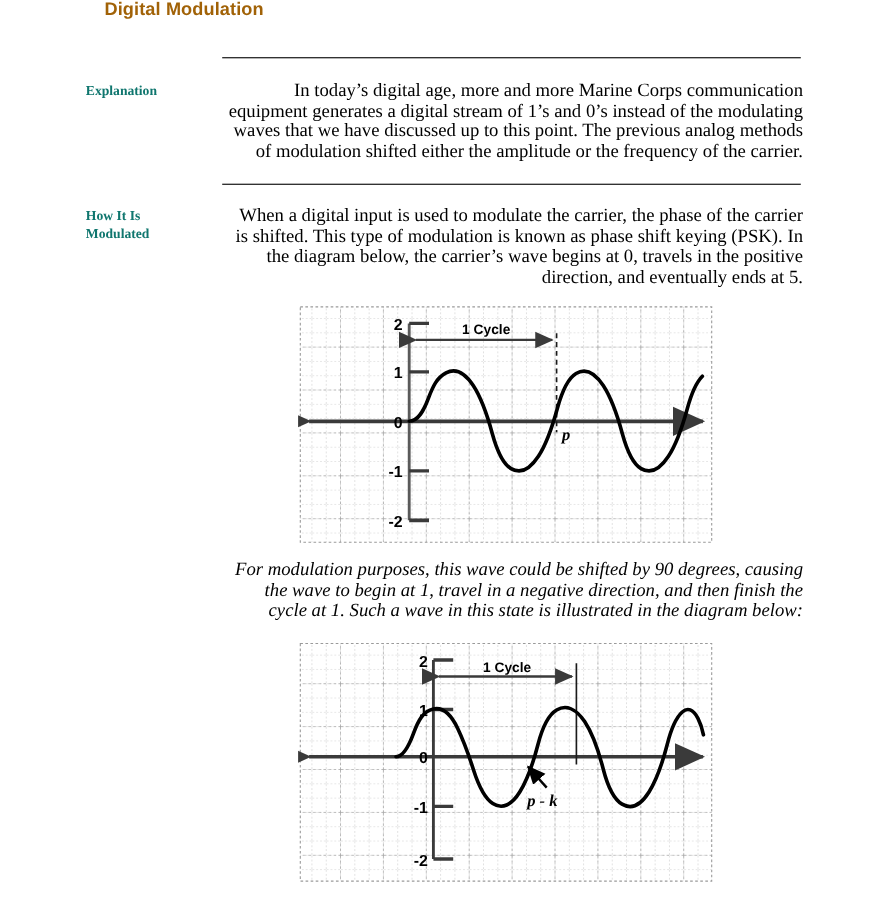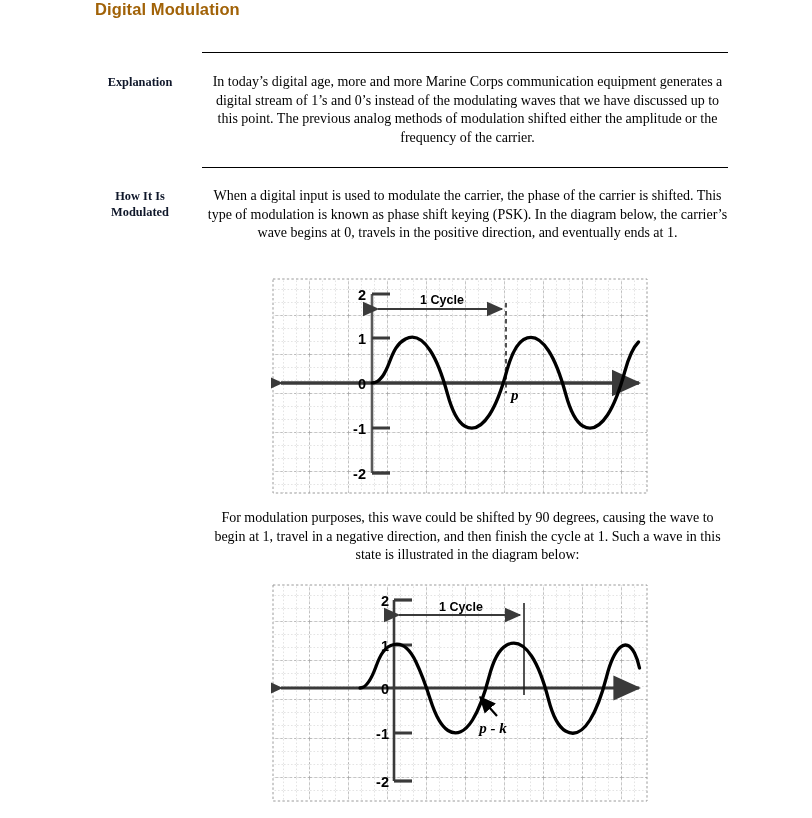--- a/index.html
+++ b/index.html
@@ -36,45 +36,44 @@
     width: 526px;
     height: 0;
     border-top: 1.4px solid #000;
   }
   .hrule.r1 { top: 52px; }
   .hrule.r2 { top: 167px; }
 
   
   .row-label {
     position: absolute;
-    left: 88px;
+    left: 78px;
     width: 104px;
     font-family: "Liberation Serif", serif;
     font-weight: bold;
     font-size: 12.4px;
     line-height: 15.5px;
-    color: #0f172a;
-    text-align: center;
+    color: #0f766e;
   }
   .row-body {
     position: absolute;
     left: 205px;
     width: 525px;
     font-family: "Liberation Serif", serif;
-    font-size: 14px;
+    font-size: 17px;
     line-height: 18.6px;
     color: #000;
-    text-align: center;
+    text-align: right;
   }
 
   .row1-label { top: 75px; }
   .row1-body  { top: 73px; }
   .row2-label { top: 189px; }
   .row2-body  { top: 187px; }
-  .row3-body  { top: 509px; }
+  .row3-body  { top: 509px; font-style: italic; }
 
   
   .figure {
     position: absolute;
     left: 271px;
     width: 378px;
   }
   .figure.fig1 { top: 277px; height: 218px; }
   .figure.fig2 { top: 583px; height: 220px; }
   .figure svg { display: block; width: 100%; height: 100%; }
@@ -88,21 +87,21 @@
 
 <div class="row-label row1-label">Explanation</div>
 <div class="row-body row1-body">In today’s digital age, more and more Marine Corps communication equipment generates a digital stream of 1’s and 0’s instead of the modulating waves that we have discussed up to this point.  The previous analog methods of modulation shifted either the amplitude or the frequency of the carrier.</div>
 
 <div class="hrule r2"></div>
 
 <div class="row-label row2-label">
   <div>How It Is</div>
   <div>Modulated</div>
 </div>
-<div class="row-body row2-body">When a digital input is used to modulate the carrier, the phase of the carrier is shifted.  This type of modulation is known as phase shift keying (PSK).  In the diagram below, the carrier’s wave begins at 0, travels in the positive direction, and eventually ends at 1.</div>
+<div class="row-body row2-body">When a digital input is used to modulate the carrier, the phase of the carrier is shifted.  This type of modulation is known as phase shift keying (PSK).  In the diagram below, the carrier’s wave begins at 0, travels in the positive direction, and eventually ends at 5.</div>
 
 <div class="figure fig1">
   <svg viewBox="0 0 378 218" preserveAspectRatio="none" shape-rendering="geometricPrecision">
     <defs>
 
       <pattern id="g1minor" width="13" height="13" patternUnits="userSpaceOnUse">
         <path d="M 13 0 L 13 13" fill="none" stroke="#c9c9c9" stroke-width="1" stroke-dasharray="1.6 1.9"></path>
         <path d="M 0 13 L 13 13" fill="none" stroke="#c9c9c9" stroke-width="1" stroke-dasharray="1.6 1.9"></path>
       </pattern>
       <pattern id="g1major" width="39" height="39" patternUnits="userSpaceOnUse">

